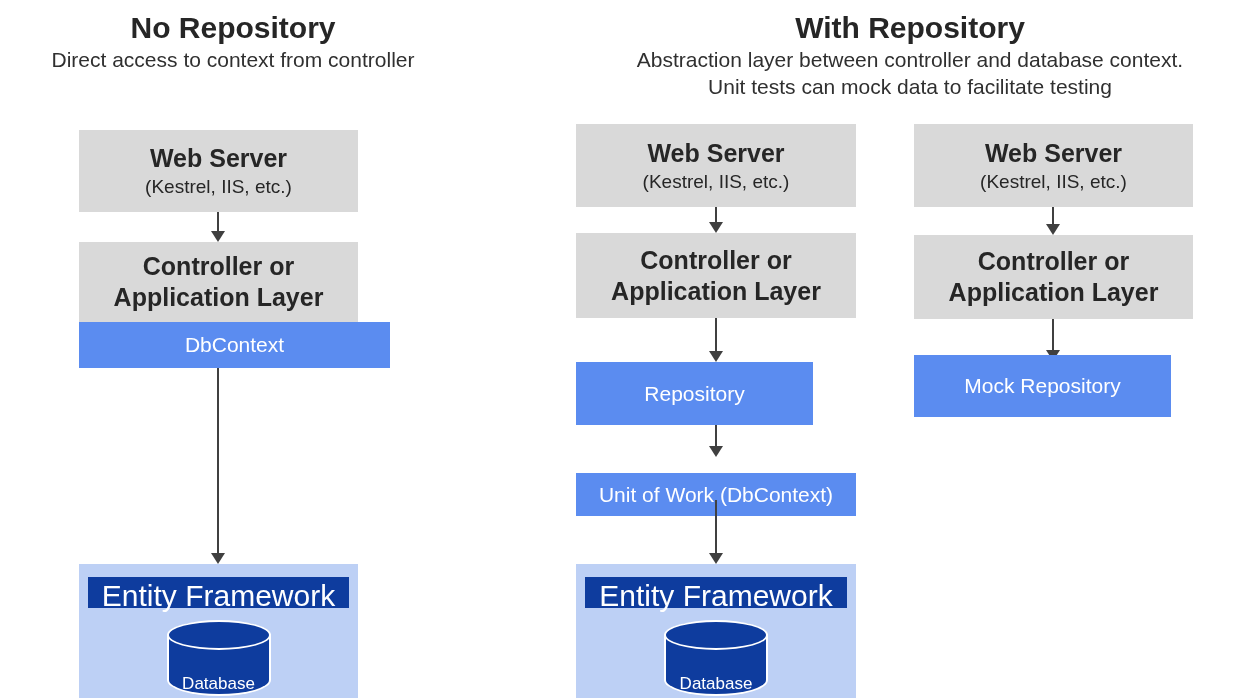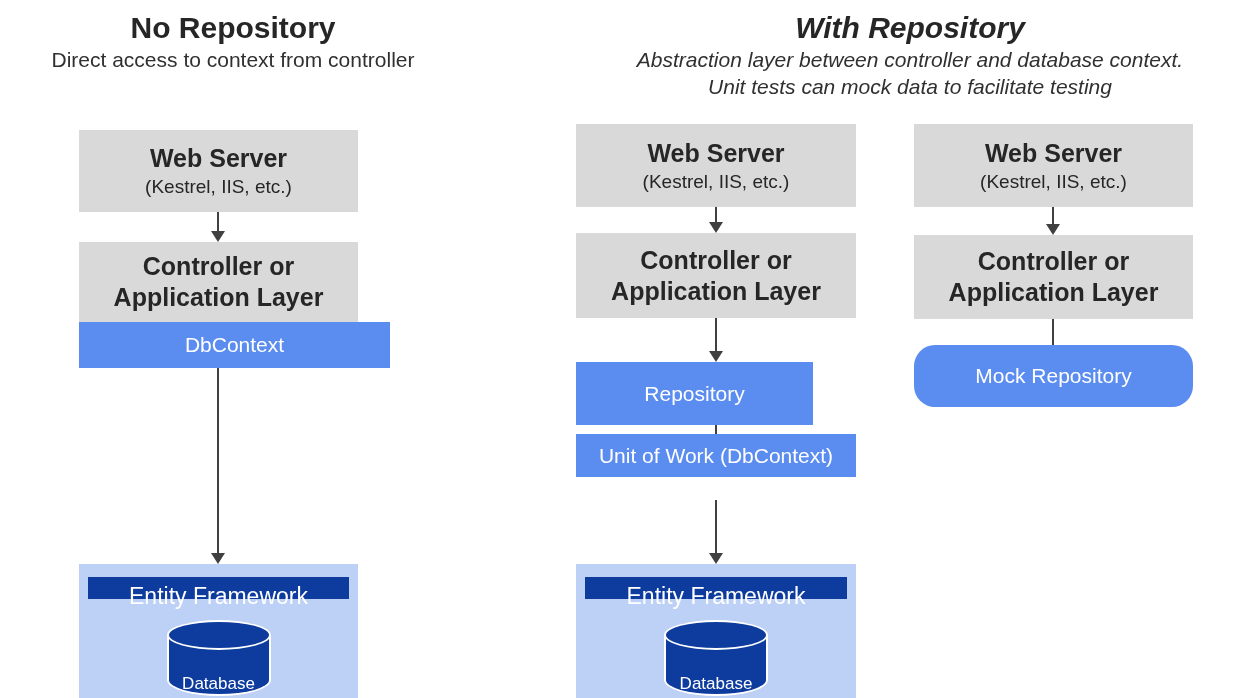--- a/index.html
+++ b/index.html
@@ -18,21 +18,21 @@
     height: 698px;
     background: #ffffff;
     overflow: hidden;
   }
 
   
   .hdr { position: absolute; text-align: center; color: var(--text); }
   .hdr-title { font-size: 30px; font-weight: bold; line-height: 36px; }
   .hdr-sub { font-size: 21px; line-height: 27px; color: #303030; }
   #hdr-left { left: 8px; top: 10px; width: 450px; }
-  #hdr-right { left: 596px; top: 10px; width: 628px; font-style: italic; }
+  #hdr-right { left: 596px; top: 10px; width: 628px; }
 
   
   .box {
     position: absolute;
     display: flex;
     flex-direction: column;
     align-items: center;
     justify-content: center;
     text-align: right;
   }
@@ -44,34 +44,34 @@
   
   #ws1   { left: 79px;  top: 130px; width: 279px; height: 82px; }
   #ctrl1 { left: 79px;  top: 242px; width: 279px; height: 80px; }
   #dbctx { left: 79px;  top: 322px; width: 311px; height: 46px; }
   #efc1  { left: 79px;  top: 564px; width: 279px; height: 134px; }
 
   
   #ws2   { left: 576px; top: 124px; width: 280px; height: 83px; }
   #ctrl2 { left: 576px; top: 233px; width: 280px; height: 85px; }
   #repo  { left: 576px; top: 362px; width: 237px; height: 63px; }
-  #uow   { left: 576px; top: 434px; width: 280px; height: 43px; }
+  #uow   { left: 576px; top: 473px; width: 280px; height: 43px; }
   #efc2  { left: 576px; top: 564px; width: 280px; height: 134px; }
 
   
   #ws3   { left: 914px; top: 124px; width: 279px; height: 83px; }
   #ctrl3 { left: 914px; top: 235px; width: 279px; height: 84px; }
-  #mock  { left: 914px; top: 345px; width: 279px; height: 62px; border-radius: 21px; }
+  #mock  { left: 914px; top: 355px; width: 257px; height: 62px; }
 
   
   .efc { position: absolute; background: var(--light-blue); }
   .ef-label {
-    position: absolute; left: 9px; right: 9px; top: 13px; height: 22px;
+    position: absolute; left: 9px; right: 9px; top: 13px; height: 31px;
     background: var(--dark-blue); color: #fff;
-    font-size: 23px; line-height: 38px; text-align: center;
+    font-size: 30px; line-height: 38px; text-align: center;
   }
 
   
   .cyl { position: absolute; left: 50%; transform: translateX(-50%); top: 56px; width: 104px; height: 76px; }
   .cyl-body {
     position: absolute; top: 14px; left: 0; right: 0; bottom: 0;
     background: var(--dark-blue);
     border: 2px solid #fff; border-top: none;
     border-radius: 0 0 52px 52px / 0 0 16px 16px;
   }

